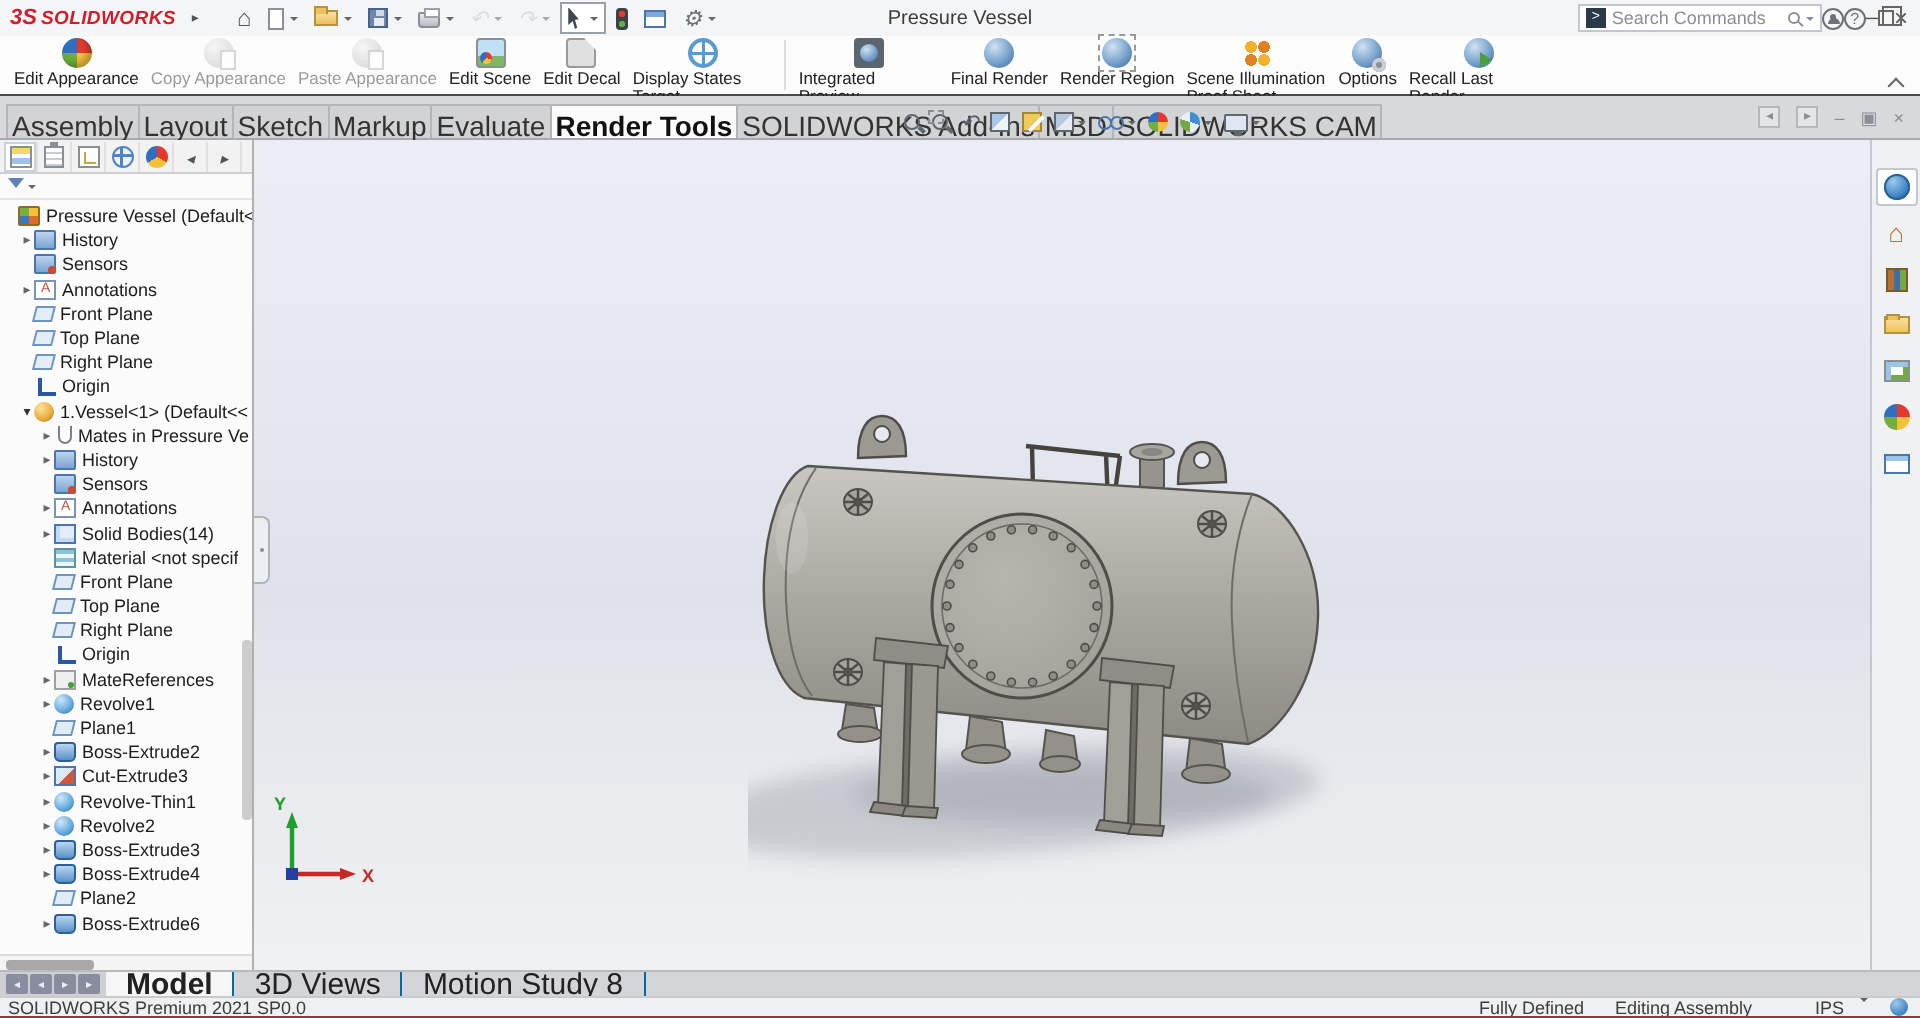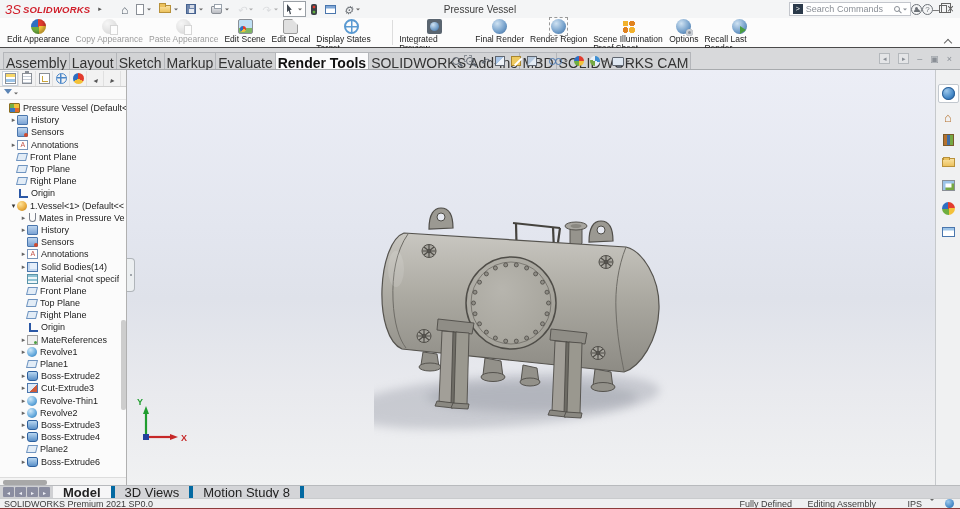--- a/index.html
+++ b/index.html
@@ -2,21 +2,21 @@
 <html><head>
 <meta charset="utf-8">
 <style>
 *{box-sizing:border-box;margin:0;padding:0}
 body{width:960px;height:509px;font-family:"Liberation Sans",sans-serif;overflow:hidden;background:#fff}
 .win{position:relative;width:960px;height:509px;display:flex;flex-direction:column;background:#fff}
 
 
 .titlebar{height:18px;background:#f4f5f6;display:flex;align-items:center;position:relative;flex:none}
 .logo{display:flex;align-items:center;margin-left:5px;gap:2px}
-.logo-mark{color:#d01e2a;font-weight:normal;font-style:italic;font-size:13px}
+.logo-mark{color:#d01e2a;font-weight:bold;font-style:italic;font-size:11px}
 .logo-text{color:#d01e2a;font-weight:bold;font-style:italic;font-size:9.5px;letter-spacing:.2px}
 .flyout{font-size:7px;color:#555;margin-left:8px}
 .qtools{display:flex;align-items:center;margin-left:16px;gap:2px}
 .qbtn{height:16px;display:flex;align-items:center;padding:0 3px;position:relative}
 .qbtn[data-boxed="true"]{border:1px solid #9aa0a6;background:#fff}
 .qbtn[data-disabled="true"]{opacity:.5}
 .qi{display:inline-block;position:relative}
 .qcaret{width:0;height:0;border:2.5px solid transparent;border-top-color:#666;margin-left:3px;transform:translateY(1.5px)}
 .qbtn[data-variant="home"] .qi::before{content:"⌂";font-size:12px;color:#4f5a66;font-weight:bold}
 .qbtn[data-variant="new"] .qi{width:8px;height:11px;background:#fff;border:1px solid #8a8f96}
@@ -179,21 +179,21 @@
 .tpbtn[data-variant="folder2"] .tpi{width:13px;height:9px;background:linear-gradient(#f9e1a0,#ecc25e);border:1px solid #b8913a}
 .tpbtn[data-variant="folder2"] .tpi::before{content:"";position:absolute;left:0;top:-2.5px;width:5px;height:2.5px;background:#ecc25e;border:1px solid #b8913a;border-bottom:none}
 .tpbtn[data-variant="palette"] .tpi{width:13px;height:11px;background:#fff;border:1px solid #8a8f96;box-shadow:inset 2.5px 2.5px 0 #9cc4e8,inset -2.5px -2.5px 0 #76a843}
 .tpbtn[data-variant="ball"] .tpi{width:13px;height:13px;border-radius:50%;background:conic-gradient(#e23b2e 0 25%,#f3c13a 25% 50%,#6fae3f 50% 75%,#2e6fc2 75%)}
 .tpbtn[data-variant="proptable"] .tpi{width:13px;height:10px;background:#fff;border:1px solid #4a76ad;box-shadow:inset 0 2.5px 0 #9cc4e8}
 
 
 .bottombar{height:13px;background:#d4d5d8;display:flex;align-items:stretch;border-top:1px solid #b8babd;flex:none}
 .bnav{display:flex;align-items:center;gap:1px;padding:0 3px;background:#cfd0d3}
 .bnavbtn{width:11px;height:10px;background:#8a8da0;color:#eceef4;font-size:6px;display:flex;align-items:center;justify-content:center;border-radius:1px}
-.btab{font-size:13px;padding:0 10px;display:flex;align-items:center;color:#222;border-right:4px solid #0369a1;background:#d4d5d8;white-space:nowrap}
+.btab{font-size:15px;padding:0 10px;display:flex;align-items:center;color:#222;border-right:1px solid #0369a1;background:#d4d5d8;white-space:nowrap}
 .btab[data-active="true"]{background:#f6f6f7;font-weight:bold}
 .statusbar{height:11px;background:#eff0f1;border-top:1px solid #c9cbcd;position:relative;font-size:9px;color:#3c3c3c;flex:none}
 .statusbar span{position:absolute;top:0;line-height:10px;white-space:nowrap}
 .st-prod{left:4px}
 .st-def{right:168px}
 .st-mode{right:84px}
 .st-units{right:38px}
 .st-caret{right:26px;width:0;height:0;border:2.5px solid transparent;border-top-color:#666;top:4px}
 .st-globe{right:6px;width:9px;height:9px;border-radius:50%;background:radial-gradient(circle at 35% 30%,#9cc8ec,#3f84c4 70%);top:1px}
 .redline{position:absolute;left:0;bottom:0;width:960px;height:1px;background:#8c3b3b;z-index:9}

